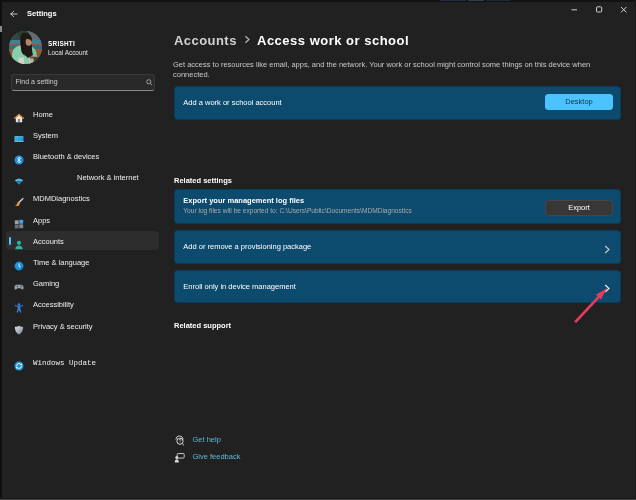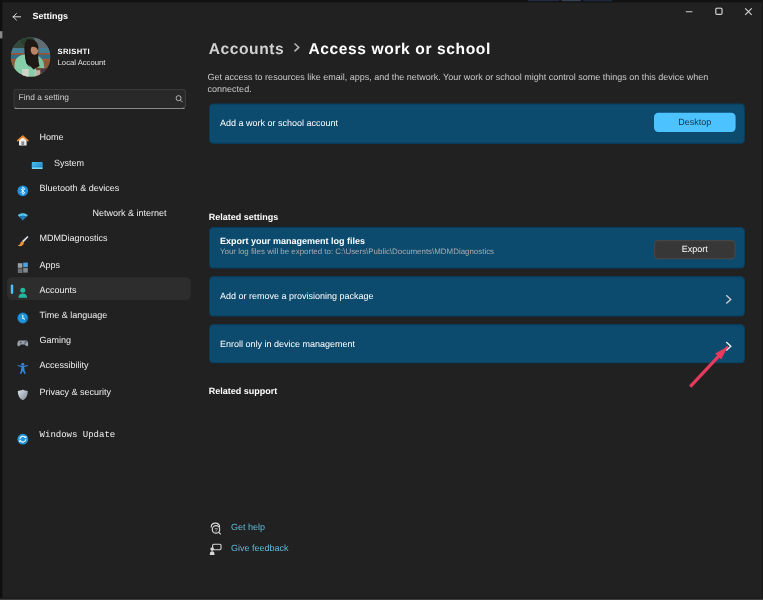--- a/index.html
+++ b/index.html
@@ -77,21 +77,21 @@
 
 <div id="nav">
       <div class="abs" style="left:6px;top:104.1px;width:153px;height:19px;">
         <div class="navicon" style="top:4.5px;"><svg width="10" height="10" viewBox="0 0 12 12">
             <path d="M2.2 5.4 L6 2 L9.8 5.4 V11 H2.2 Z" fill="#ececec"></path>
             <path d="M0.9 6.3 L6 1.7 L11.1 6.3" fill="none" stroke="#e8872b" stroke-width="1.7" stroke-linecap="round" stroke-linejoin="round"></path>
             <rect x="4.6" y="7" width="2.8" height="4" fill="#8a8a8a"></rect>
           </svg></div>
         <div class="navtxt" style="top:5.5px;">Home</div>
       </div>
-      <div class="abs" style="left:18px;top:125.3px;width:153px;height:19px;text-align:right;">
+      <div class="abs" style="left:6px;top:125.3px;width:153px;height:19px;text-align:right;">
         <div class="navicon" style="top:4.5px;"><svg width="10" height="10" viewBox="0 0 12 12">
             <rect x="0.5" y="2.5" width="11" height="6.5" rx="1" fill="url(#gsys)"></rect>
             <defs>
               <linearGradient id="gsys" x1="0" y1="0" x2="1" y2="1">
                 <stop offset="0" stop-color="#49c3ea"></stop>
                 <stop offset="1" stop-color="#1f7ec6"></stop>
               </linearGradient>
             </defs>
             <rect x="0.5" y="8" width="11" height="1.4" rx="0.7" fill="#7fd7f0"></rect>
           </svg></div>

